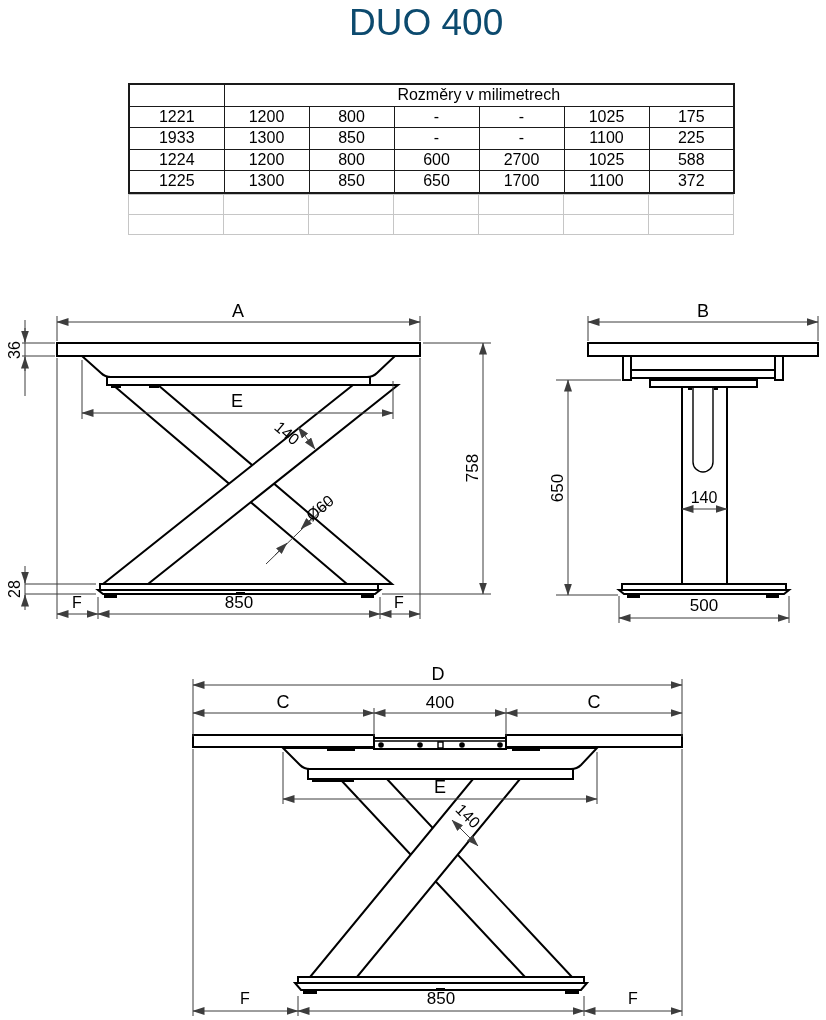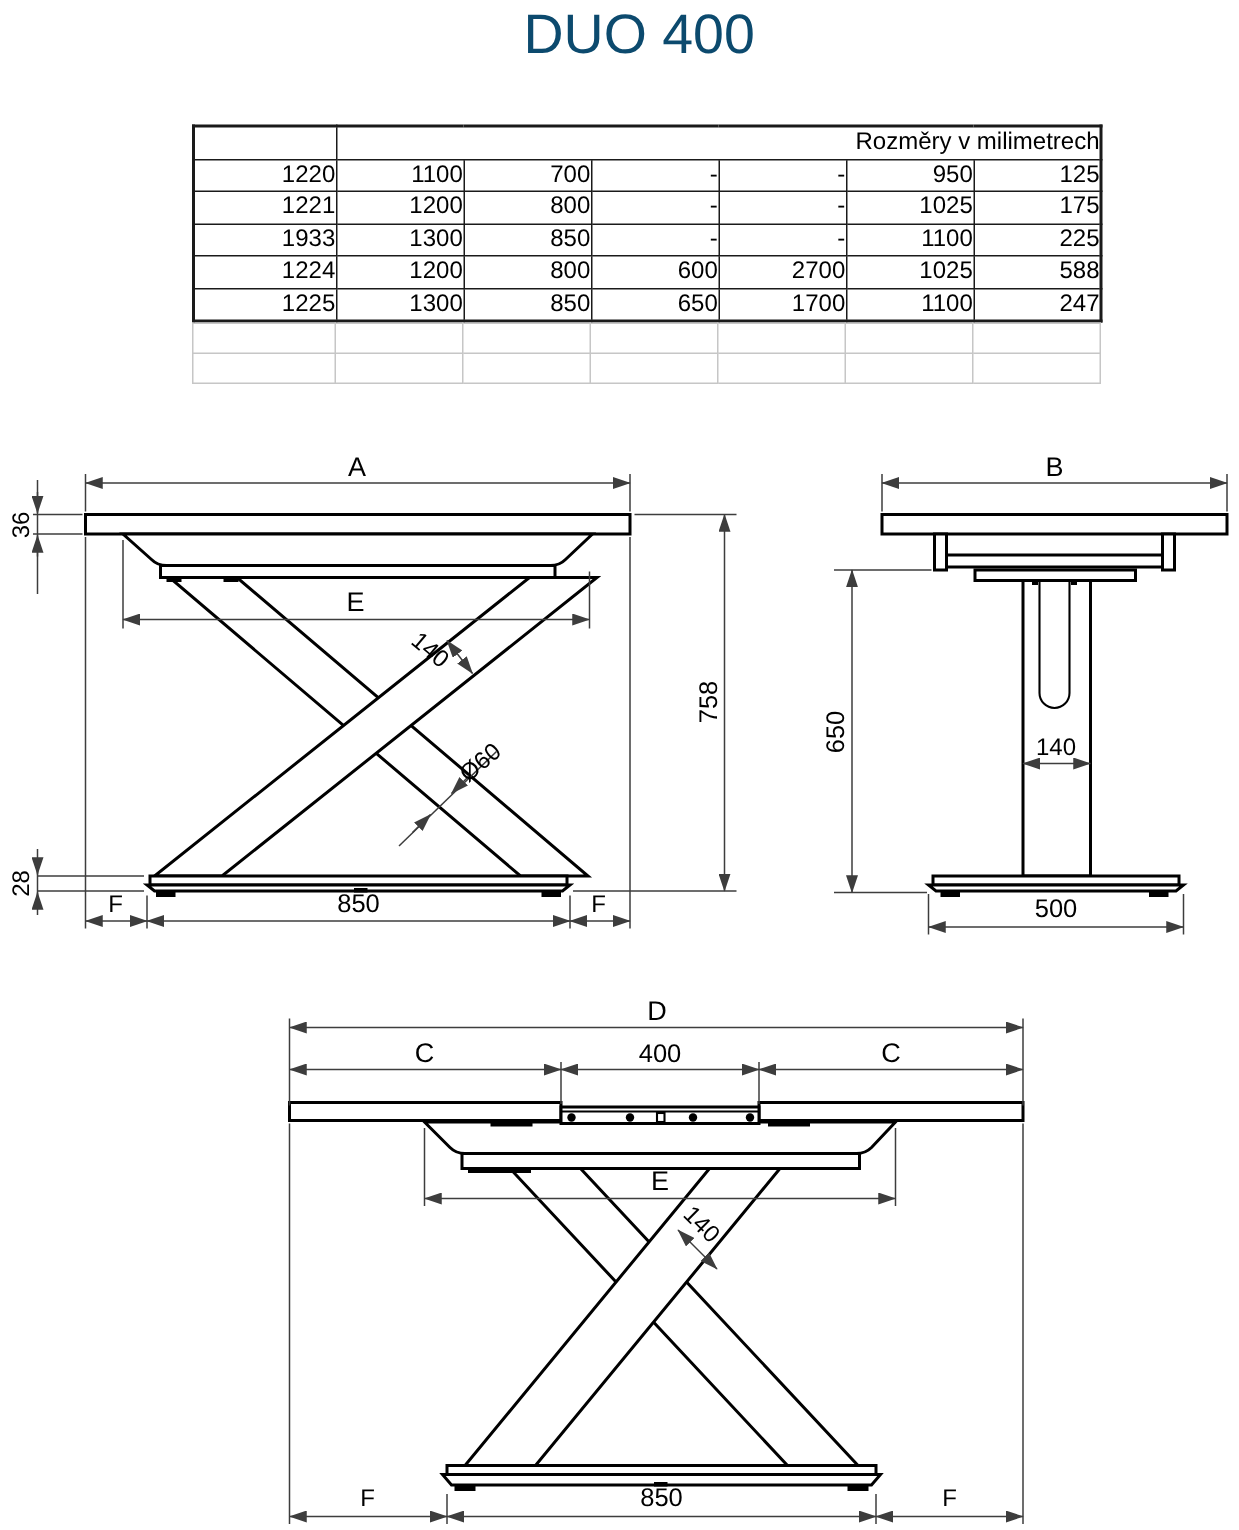--- a/index.html
+++ b/index.html
@@ -2,21 +2,21 @@
 <html><head>
 <meta charset="utf-8">
 <style>
   html,body{margin:0;padding:0}
   body{width:826px;height:1020px;position:relative;background:#fff;
        font-family:"Liberation Sans",sans-serif;color:#000;overflow:hidden}
   #title{position:absolute;left:349px;top:2px;font-size:37px;line-height:42px;color:#0c4a6e}
   .tblwrap{position:absolute;left:128px;top:83px}
   table{border-collapse:collapse;table-layout:fixed}
   table.main{border:2.5px solid #1a1a1a}
-  table.main td{border:1.5px solid #1a1a1a;font-size:16px;text-align:right;padding:0;
+  table.main td{border:1.5px solid #1a1a1a;font-size:16px;text-align:center;padding:0;
                 height:20.5px;overflow:hidden;white-space:nowrap}
   table.ghost td{border:1px solid #c6c6c6;height:19px;padding:0}
   svg{position:absolute;left:0;top:0}
   .shape{fill:#fff;stroke:#000;stroke-width:2;stroke-linejoin:miter}
   .thin{fill:none;stroke:#000;stroke-width:1.4}
   .fillb{fill:#000;stroke:none}
   .dim{stroke:#3d3d3d;stroke-width:1;fill:none}
   text{fill:#000;font-family:"Liberation Sans",sans-serif;text-anchor:middle}
 </style>
 </head>
@@ -34,29 +34,20 @@
         <col style="width:85px">
         <col style="width:85px">
         <col style="width:85px">
       </colgroup>
     <tbody>
         <tr style="height:20px">
       <td></td>
       <td colspan="6">Rozměry v milimetrech</td>
     </tr>
     <tr>
-      <td>1220</td>
-          <td>1100</td>
-          <td>700</td>
-          <td>-</td>
-          <td>-</td>
-          <td>950</td>
-          <td>125</td>
-    </tr>
-    <tr>
       <td>1221</td>
           <td>1200</td>
           <td>800</td>
           <td>-</td>
           <td>-</td>
           <td>1025</td>
           <td>175</td>
     </tr>
     <tr>
       <td>1933</td>
@@ -76,21 +67,21 @@
           <td>1025</td>
           <td>588</td>
     </tr>
     <tr>
       <td>1225</td>
           <td>1300</td>
           <td>850</td>
           <td>650</td>
           <td>1700</td>
           <td>1100</td>
-          <td>247</td>
+          <td>372</td>
     </tr>
   </tbody>
     </table>
   <table class="ghost">
     <colgroup>
         <col style="width:95px">
         <col style="width:85px">
         <col style="width:85px">
         <col style="width:85px">
         <col style="width:85px">

